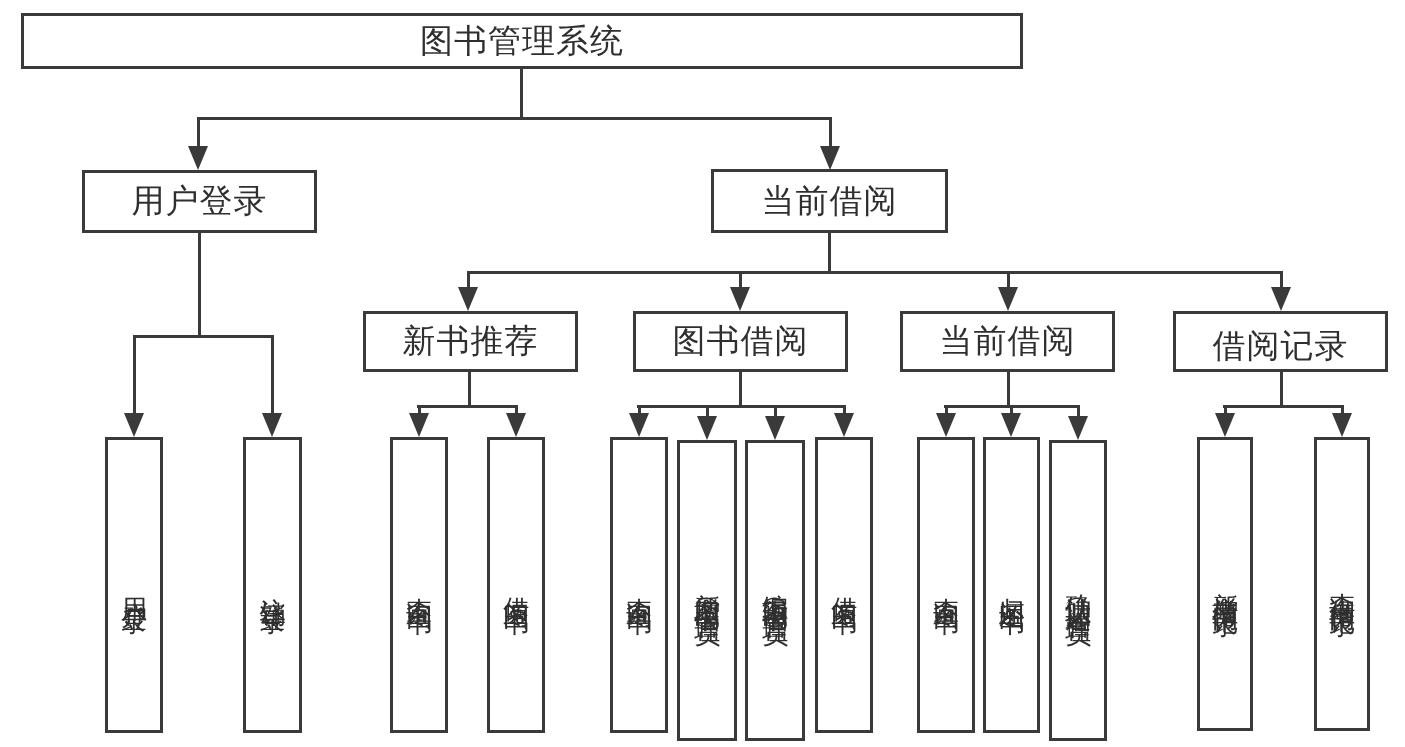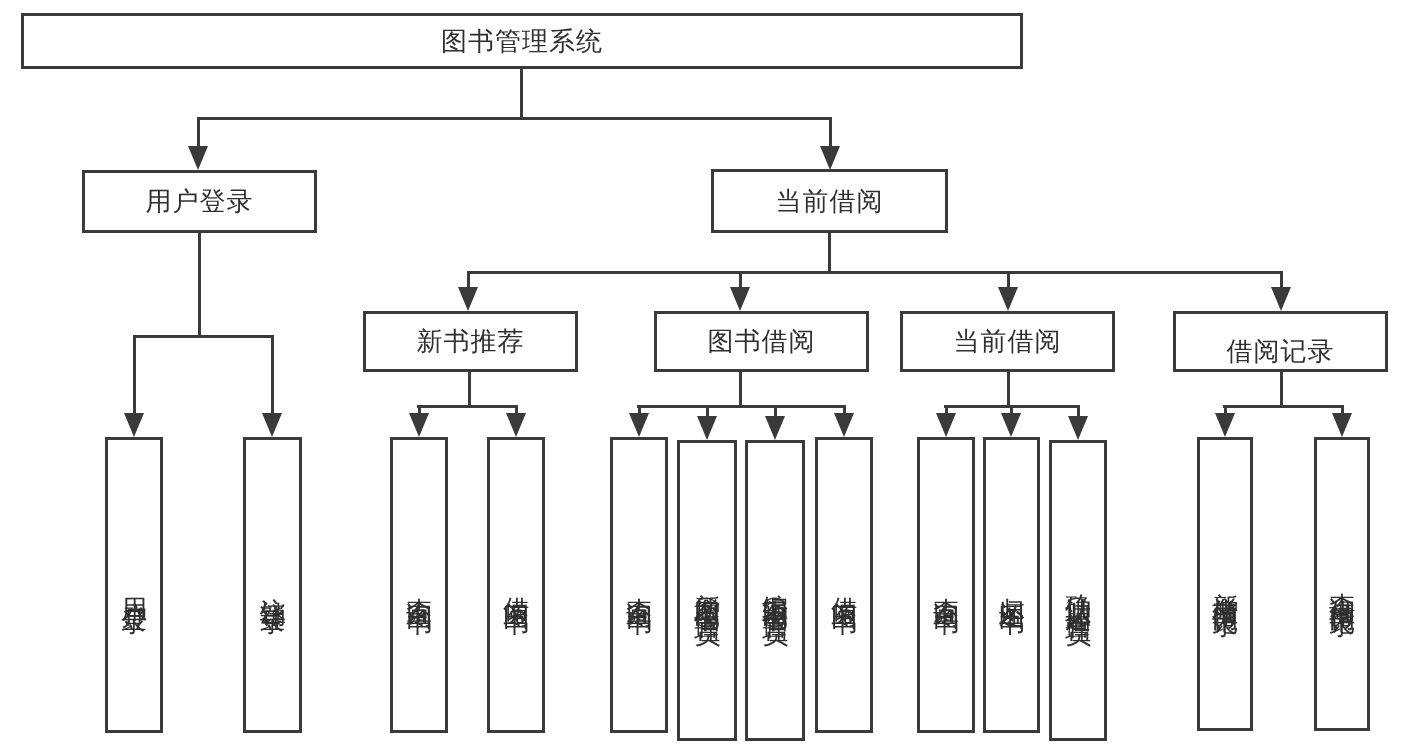--- a/index.html
+++ b/index.html
@@ -5,21 +5,21 @@
   html,body{margin:0;padding:0;background:#ffffff;}
   #canvas{
     position:relative;width:1405px;height:747px;background:#ffffff;overflow:hidden;
     font-family:"Liberation Sans","DejaVu Sans",sans-serif;color:#2f2f2f;
   }
   .box{
     position:absolute;box-sizing:border-box;background:#ffffff;
     border:3px solid #3a3a3a;z-index:2;
     display:flex;align-items:center;justify-content:center;
   }
-  .hbox{font-size:26px;letter-spacing:1px;white-space:nowrap;}
+  .hbox{font-size:33px;letter-spacing:1px;white-space:nowrap;}
   .vbox{font-size:26px;}
   .vtext{
     writing-mode:vertical-rl;text-orientation:mixed;
     letter-spacing:4px;line-height:1.05;white-space:nowrap;
   }
   .ln{position:absolute;background:#3a3a3a;z-index:1;}
   .arr{
     position:absolute;width:0;height:0;z-index:1;
     border-left:10px solid transparent;border-right:10px solid transparent;
     border-top:24px solid #3a3a3a;
@@ -102,21 +102,21 @@
   </div>
 
   <div class="box hbox" style="left:711px;top:169px;width:237px;height:64px;">
     <span>当前借阅</span>
   </div>
 
   <div class="box hbox" style="left:363px;top:311px;width:215px;height:61px;">
     <span>新书推荐</span>
   </div>
 
-  <div class="box hbox" style="left:654px;top:311px;width:215px;height:61px;">
+  <div class="box hbox" style="left:633px;top:311px;width:215px;height:61px;">
     <span>图书借阅</span>
   </div>
 
   <div class="box hbox" style="left:900px;top:311px;width:215px;height:61px;justify-content:center;">
     <span>当前借阅</span>
   </div>
 
   <div class="box hbox" style="left:1173px;top:311px;width:215px;height:61px;align-items:flex-end;">
     <span>借阅记录</span>
   </div>

